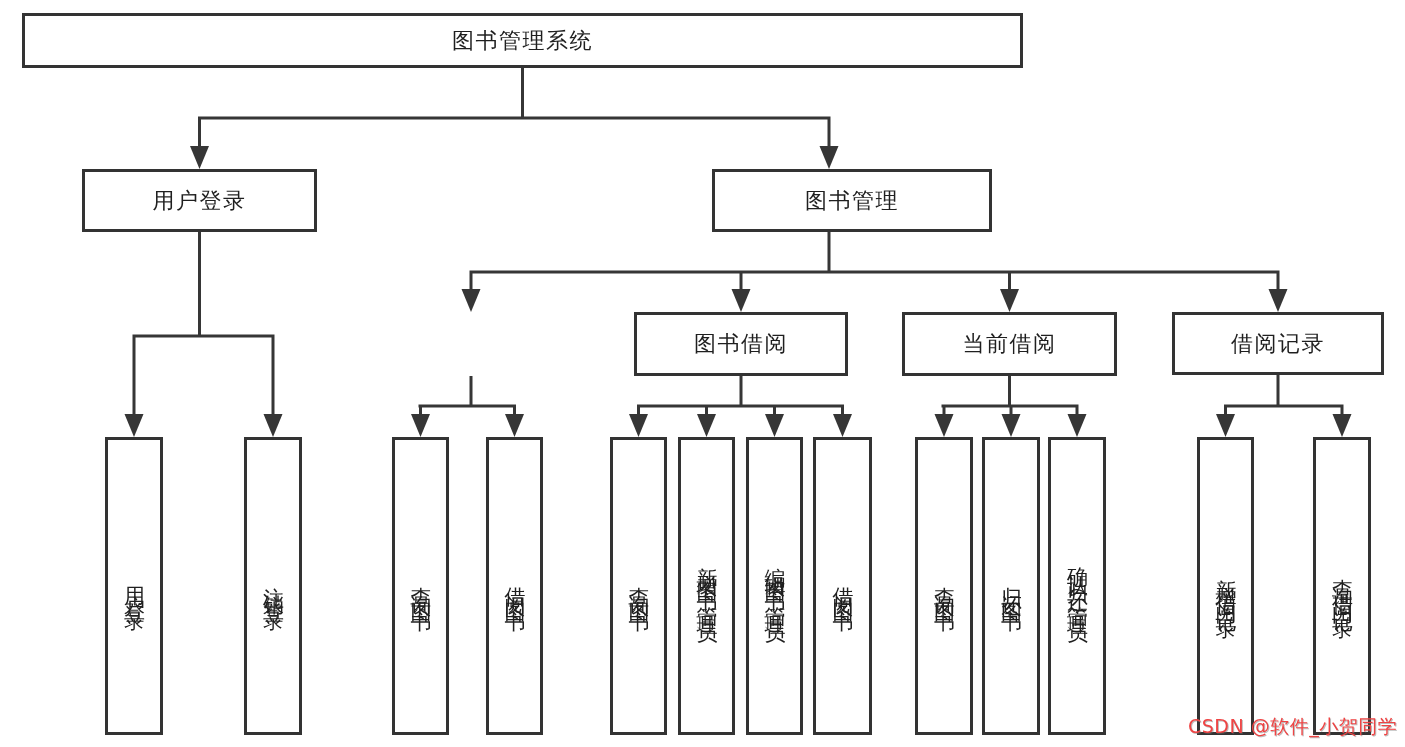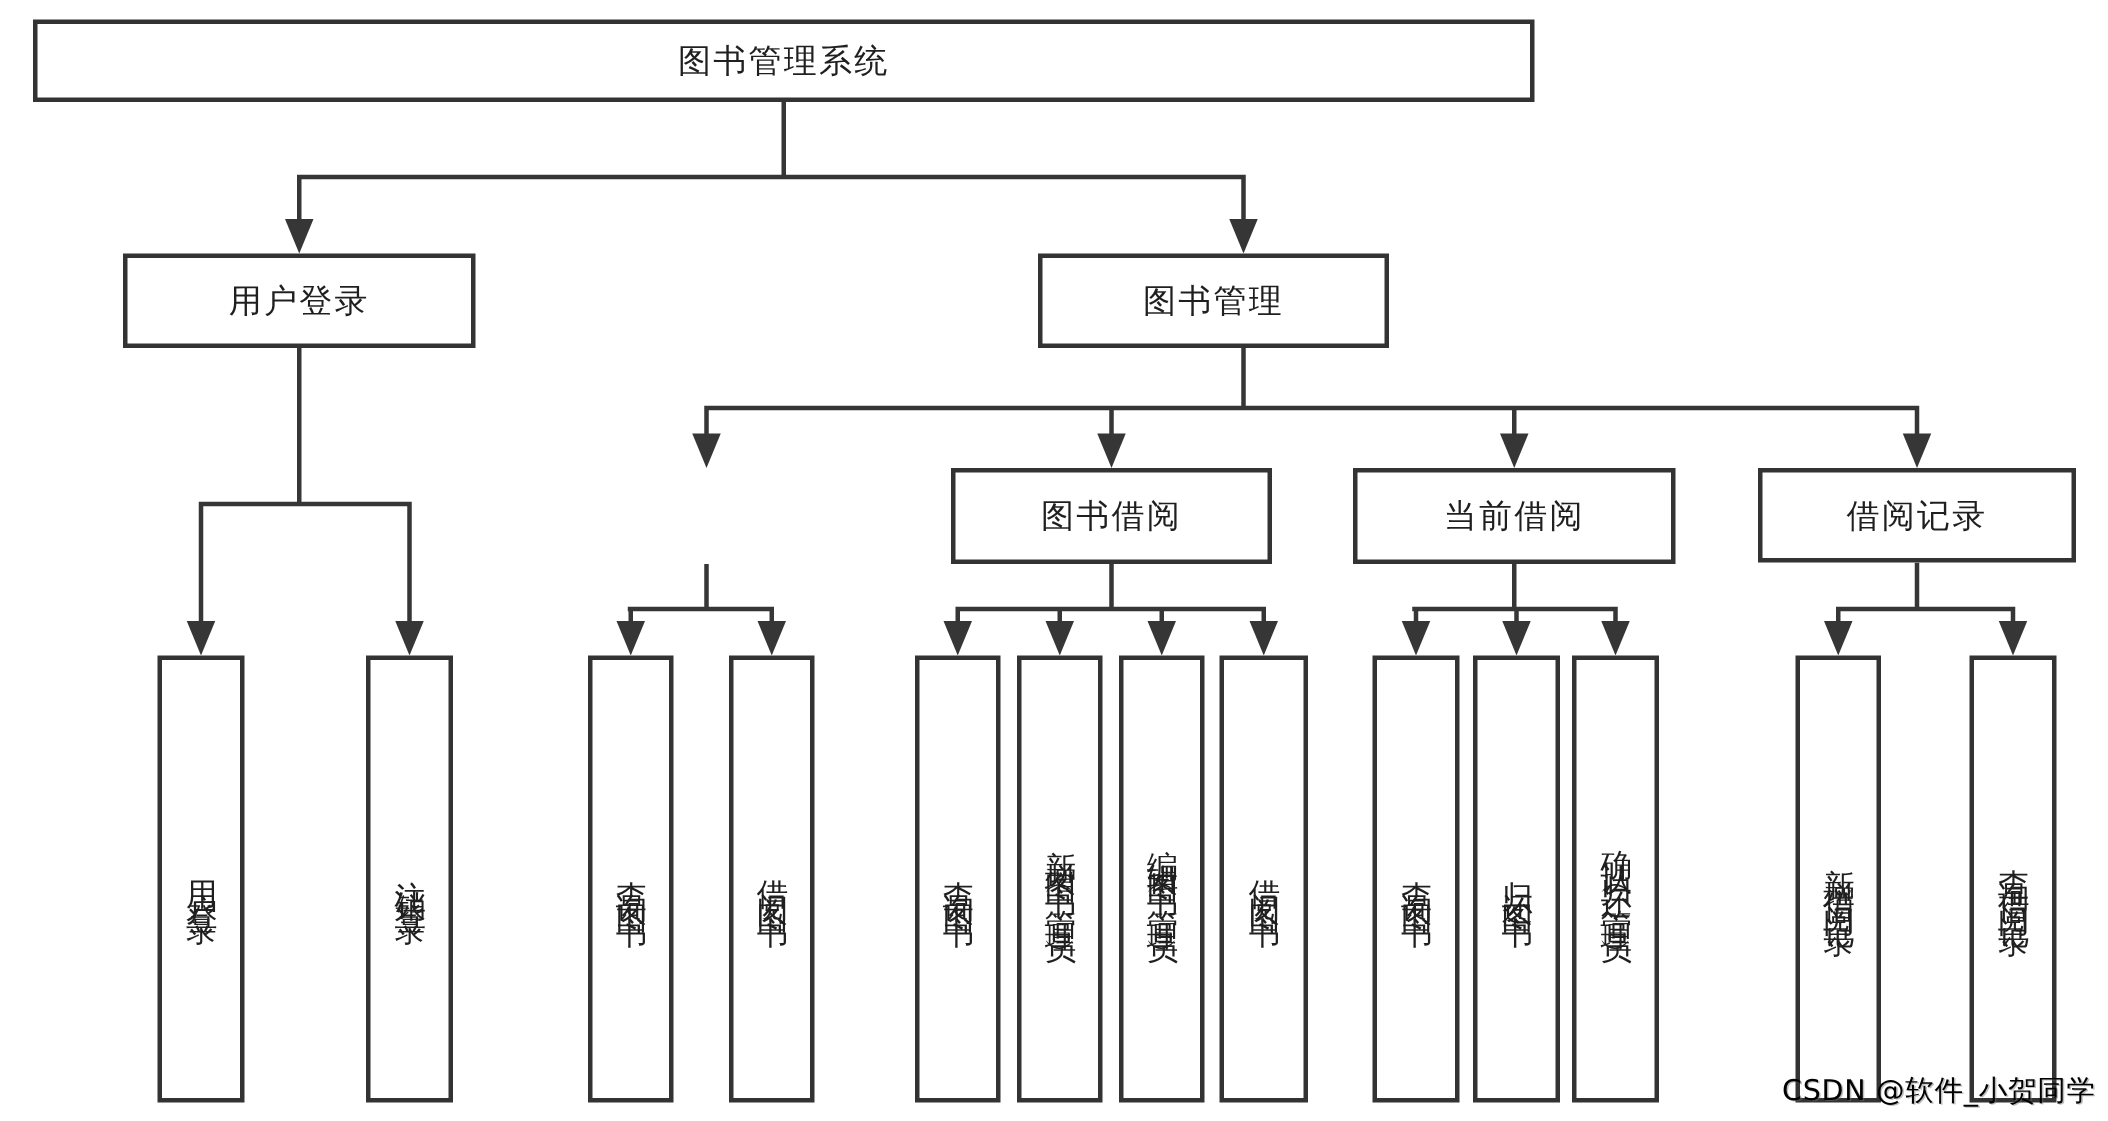--- a/index.html
+++ b/index.html
@@ -26,21 +26,21 @@
   .node.v {
     writing-mode:vertical-rl;
     font-size:21px;
     letter-spacing:8px;
     line-height:1;
   }
   #watermark {
     position:absolute;
     left:1188px; top:714px;
     font-size:19px;
-    color:#000000;
+    color:#ef4444;
     text-shadow:1px 1px 0 rgba(110,110,110,0.45);
     white-space:nowrap;
     z-index:20;
     letter-spacing:0.5px;
   }
 </style>
 </head>
 <body>
 
 <div id="canvas">
@@ -88,21 +88,21 @@
       <polygon points="1067.5,414 1086.5,414 1077,437"></polygon>
 
       <polygon points="1216,414 1235,414 1225.5,437"></polygon>
       <polygon points="1332.5,414 1351.5,414 1342,437"></polygon>
     </g>
   </svg>
 
   <div class="node h" style="left:22px;top:13px;width:1001px;height:55px">图书管理系统</div>
 
   <div class="node h" style="left:82px;top:169px;width:235px;height:63px">用户登录</div>
-  <div class="node h" style="left:692px;top:169px;width:234px;height:63px">图书管理</div>
+  <div class="node h" style="left:712px;top:169px;width:280px;height:63px">图书管理</div>
 
   <div class="node h" style="left:902px;top:312px;width:215px;height:64px">当前借阅</div>
   <div class="node h" style="left:634px;top:312px;width:214px;height:64px">图书借阅</div>
   <div class="node h" style="left:1172px;top:312px;width:212px;height:63px">借阅记录</div>
 
   <div class="node v" style="left:105px;top:437px;width:58px;height:298px">用户登录</div>
   <div class="node v" style="left:244px;top:437px;width:58px;height:298px">注销登录</div>
 
   <div class="node v" style="left:392px;top:437px;width:57px;height:298px">查询图书</div>
   <div class="node v" style="left:486px;top:437px;width:57px;height:298px">借阅图书</div>

